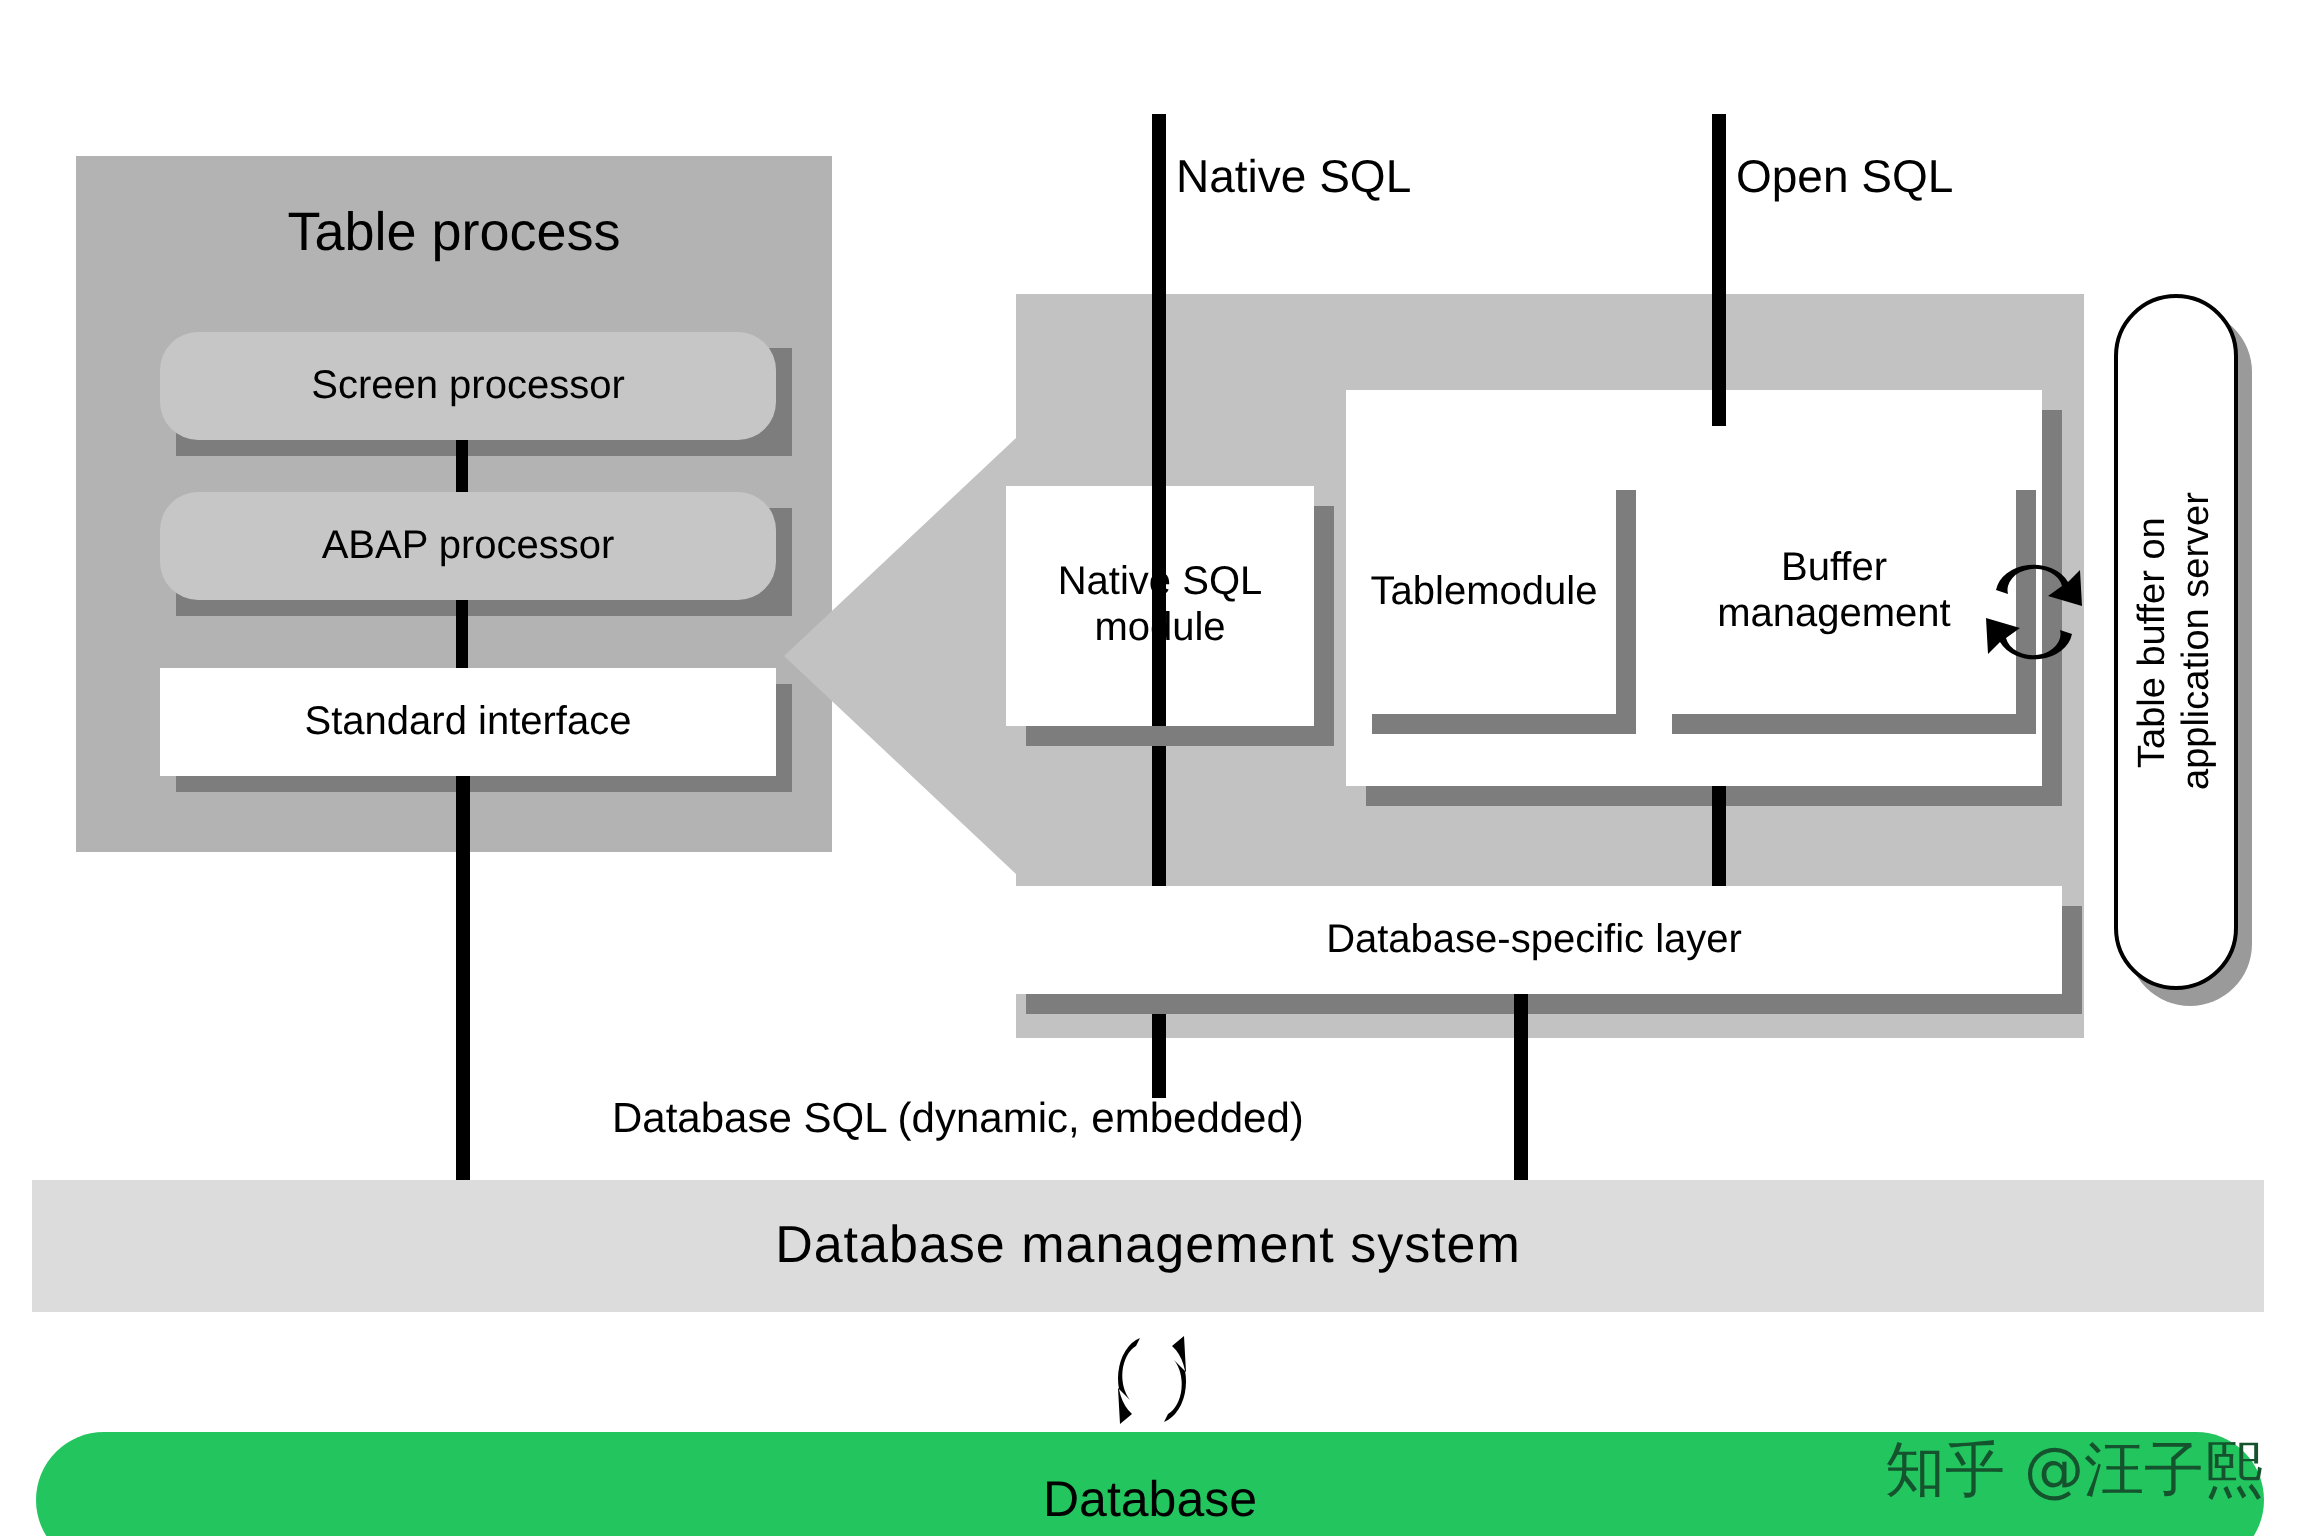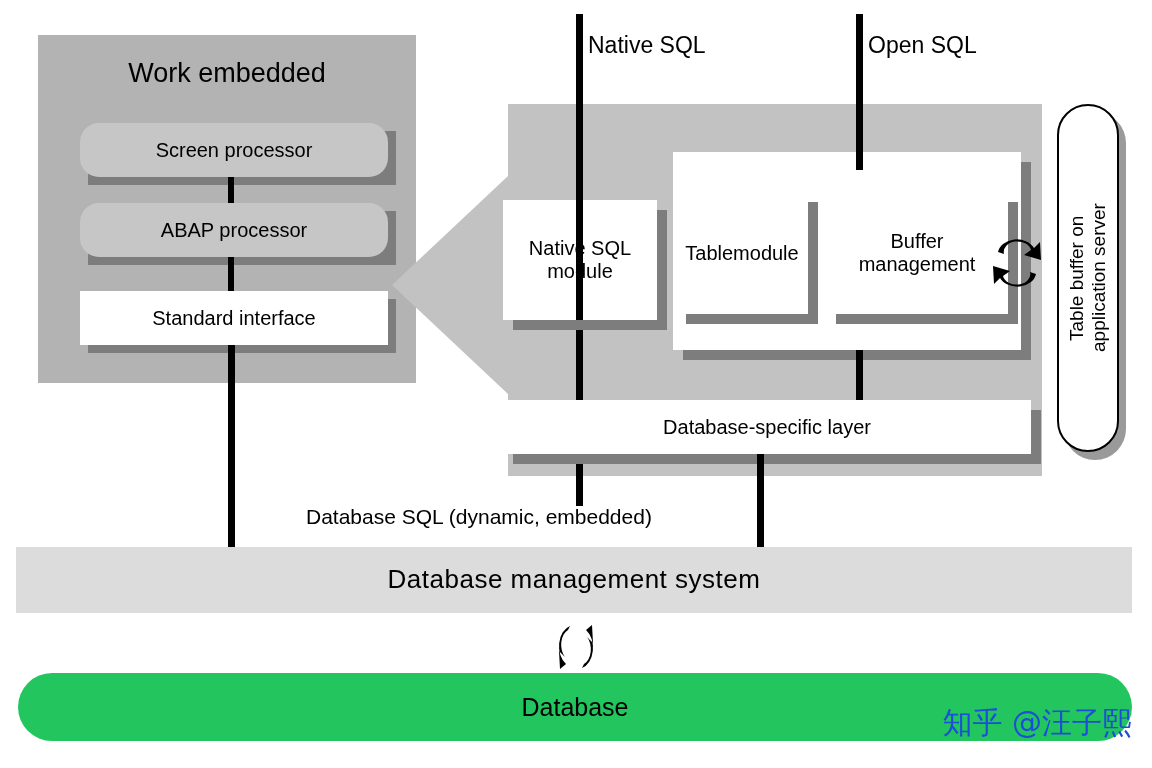--- a/index.html
+++ b/index.html
@@ -9,21 +9,21 @@
     background: #ffffff;
   }
   #stage {
     position: relative;
     width: 1152px;
     height: 768px;
     background: #ffffff;
     font-family: "Liberation Sans", sans-serif;
     overflow: hidden;
   }
-  .abs { position: absolute; }
+  .abs { position: absolute; margin-top: 43px; }
 
   
   .ctr {
     display: flex;
     align-items: center;
     justify-content: center;
     text-align: center;
     line-height: 1.15;
     color: #000000;
     box-sizing: border-box;
@@ -133,39 +133,39 @@
   
   .lbl {
     color: #000000;
     white-space: nowrap;
   }
   .lbl-top { font-size: 23px; }
   .lbl-std { font-size: 21px; }
 
   
   .watermark {
-    right: 20px; bottom: 24px;
+    right: 20px; bottom: 12px;
     font-size: 30px;
-    color: #1d4ed8;
+    color: #14532d;
     font-family: "DejaVu Sans", sans-serif;
     white-space: nowrap;
   }
 
   svg { display: block; overflow: visible; }
 </style>
 </head>
 <body>
 
 <div id="stage">
 
   <div class="abs vline" style="left:576px; top:14px; height:492px;"></div>
   <div class="abs vline" style="left:856px; top:14px; height:392px;"></div>
 
   <div class="abs wp-panel"></div>
-  <div class="abs wp-title ctr">Work embedded</div>
+  <div class="abs wp-title ctr">Table process</div>
 
   <div class="abs shadow-dark" style="left:88px; top:131px; width:308px; height:54px;"></div>
   <div class="abs wp-box shade ctr" style="left:80px; top:123px; width:308px; height:54px;">Screen processor</div>
 
   <div class="abs vline-thin" style="left:228px; top:177px; height:28px;"></div>
 
   <div class="abs shadow-dark" style="left:88px; top:211px; width:308px; height:54px;"></div>
   <div class="abs wp-box shade ctr" style="left:80px; top:203px; width:308px; height:54px;">ABAP processor</div>
 
   <div class="abs vline-thin" style="left:228px; top:257px; height:34px;"></div>

